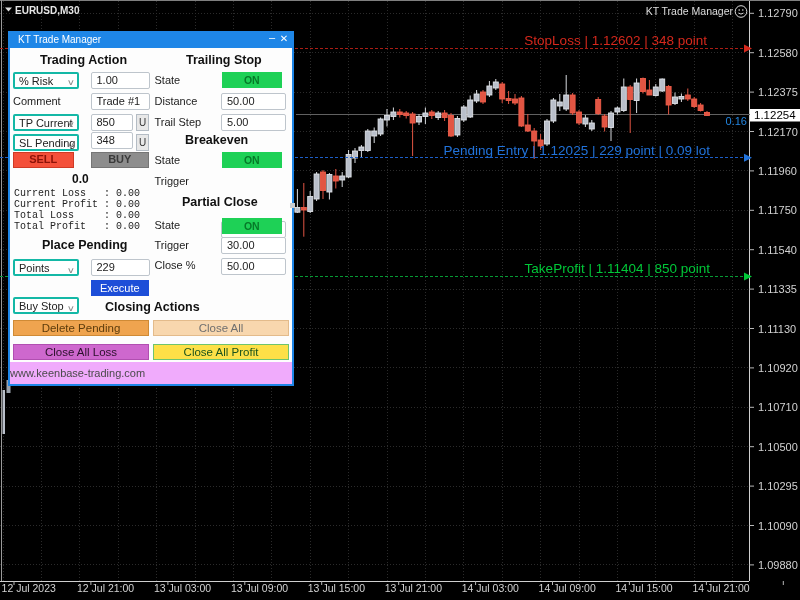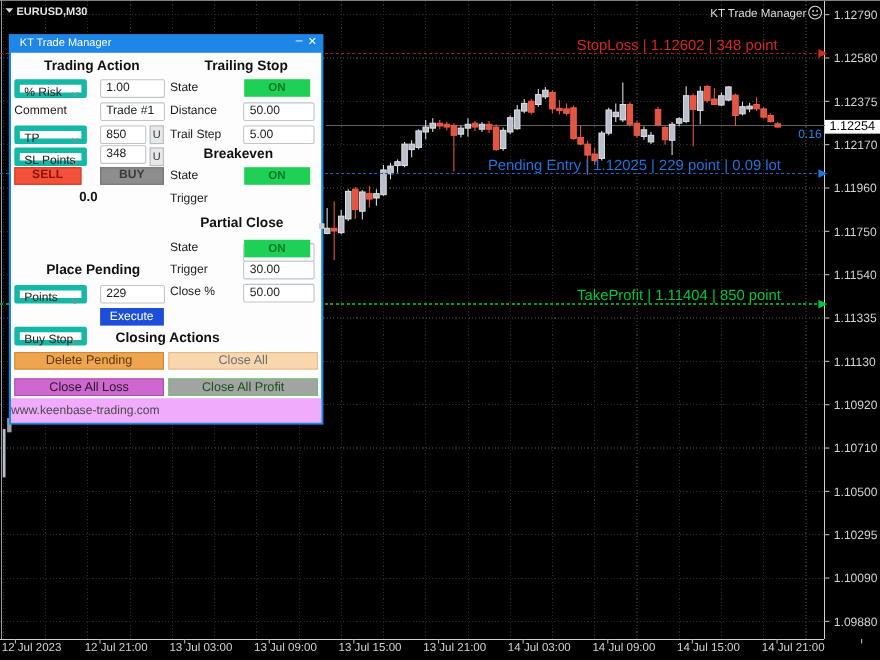--- a/index.html
+++ b/index.html
@@ -6,21 +6,21 @@
 body { width:800px; height:600px; overflow:hidden; background:#000; font-family:"Liberation Sans",sans-serif; }
 #chart { position:absolute; left:0; top:0; width:800px; height:600px; background:#000; }
 #csvg { position:absolute; left:0; top:0; }
 .panel { position:absolute; left:8px; top:31px; width:286px; height:355px; background:#1e86e7; z-index:5; }
 .ptitle { position:absolute; left:0; top:0; width:100%; height:17px; color:#fff; font-size:10px; line-height:17px; padding-left:10px; }
 .pmin { position:absolute; left:257px; top:0px; width:14px; text-align:center; color:#fff; font-size:11px; line-height:13px; }
 .pclose { position:absolute; left:269px; top:1px; width:14px; text-align:center; color:#fff; font-size:10px; line-height:14px; }
 .pbody { position:absolute; left:2px; top:17px; width:282px; height:336px; background:#fdfdfd; }
 .hd { position:absolute; font-size:12.5px; font-weight:bold; color:#111; white-space:nowrap; }
 .lb { position:absolute; font-size:11px; color:#1c1c1c; white-space:nowrap; }
-.dd { position:absolute; width:66px; height:17px; background:#fff; border:5px solid #14b8a6; border-radius:2px; font-size:11px; color:#222; line-height:15px; padding-left:4px; }
+.dd { position:absolute; width:66px; height:17px; background:#fff; border:2px solid #14b8a6; border-radius:2px; font-size:11px; color:#222; line-height:15px; padding-left:4px; }
 .dd:after { content:"∨"; position:absolute; right:3px; top:1.5px; color:#8f8f8f; font-size:8px; transform:scaleX(1.4); }
 .inp { position:absolute; height:17px; background:#fff; border:1px solid #bec5cc; border-radius:2px; font-size:11px; color:#222; line-height:15px; padding-left:5px; }
 .btn { position:absolute; text-align:center; white-space:nowrap; }
 .mono { position:absolute; font-family:"Liberation Mono",monospace; font-size:10px; color:#232323; line-height:11.2px; white-space:pre; }
 </style>
 </head>
 <body>
 <div id="chart">
 <svg id="csvg" width="800" height="600" viewBox="0 0 800 600">
   <g shape-rendering="crispEdges">
@@ -306,34 +306,38 @@
     <div class="inp" style="left:80.5px;top:44.5px;width:59px;">Trade #1</div>
     <div class="lb" style="left:144.5px;top:46.5px;">Distance</div>
     <div class="inp" style="left:211px;top:44.5px;width:64.5px;">50.00</div>
 
     <div class="dd" style="left:3px;top:65.5px;">TP Current</div>
     <div class="inp" style="left:80.5px;top:65.5px;width:42px;">850</div>
     <div class="btn" style="left:126px;top:65.5px;width:13px;height:17px;background:#e8e8e8;border:1px solid #b4bcc4;color:#333;font-size:10px;line-height:15px;">U</div>
     <div class="lb" style="left:144.5px;top:67.5px;">Trail Step</div>
     <div class="inp" style="left:211px;top:65.5px;width:64.5px;">5.00</div>
 
-    <div class="dd" style="left:3px;top:86px;">SL Points</div>
+    <div class="dd" style="left:3px;top:86px;">SL Pending</div>
     <div class="inp" style="left:80.5px;top:84px;width:42px;">348</div>
     <div class="btn" style="left:126px;top:86px;width:13px;height:17px;background:#e8e8e8;border:1px solid #b4bcc4;color:#333;font-size:10px;line-height:15px;">U</div>
     <div class="hd" style="left:175px;top:85px;">Breakeven</div>
 
     <div class="btn" style="left:3px;top:104px;width:60.5px;height:15.5px;background:#f4503a;border:1px solid #cf3a26;color:#8c1208;font-size:11px;font-weight:bold;line-height:13.5px;">SELL</div>
     <div class="btn" style="left:80.5px;top:104px;width:58.5px;height:15.5px;background:#8d8d8d;border:1px solid #757575;color:#3a3a3a;font-size:11px;font-weight:bold;line-height:13.5px;">BUY</div>
     <div class="lb" style="left:144.5px;top:106px;">State</div>
     <div class="btn" style="left:212px;top:104px;width:59.5px;height:16px;background:#1ed156;color:#067a28;font-size:10.5px;font-weight:bold;line-height:16px;">ON</div>
 
     <div class="hd" style="left:62px;top:123.5px;font-size:12px;">0.0</div>
     <div class="lb" style="left:144.5px;top:126.5px;">Trigger</div>
     <div class="inp" style="left:211px;top:124.5px;width:64.5px;margin-top:48px;">35.00</div>
 
+    <div class="mono" style="left:4px;top:139.5px;">Current Loss   : 0.00
+Current Profit : 0.00
+Total Loss     : 0.00
+Total Profit   : 0.00</div>
 
     <div class="hd" style="left:172px;top:147px;">Partial Close</div>
     <div class="lb" style="left:144.5px;top:171px;">State</div>
     <div class="btn" style="left:212px;top:169.5px;width:59.5px;height:16px;background:#1ed156;color:#067a28;font-size:10.5px;font-weight:bold;line-height:16px;">ON</div>
 
     <div class="hd" style="left:32px;top:190px;">Place Pending</div>
     <div class="lb" style="left:144.5px;top:190.5px;">Trigger</div>
     <div class="inp" style="left:211px;top:188.5px;width:64.5px;">30.00</div>
 
     <div class="dd" style="left:3px;top:211px;">Points</div>
@@ -342,18 +346,18 @@
     <div class="inp" style="left:211px;top:209.5px;width:64.5px;">50.00</div>
 
     <div class="dd" style="left:3px;top:232px;margin-top:17px;">Buy Stop</div>
     <div class="btn" style="left:80.5px;top:232px;width:58.5px;height:16px;background:#1d4ed8;color:#fff;font-size:11px;line-height:16px;">Execute</div>
 
     <div class="hd" style="left:95px;top:252px;">Closing Actions</div>
 
     <div class="btn" style="left:3px;top:272px;width:136px;height:16px;background:#efa44f;border:1px solid #cf8a35;color:#5d3c0c;font-size:11.5px;line-height:14.5px;">Delete Pending</div>
     <div class="btn" style="left:143px;top:272px;width:136px;height:16px;background:#f8d7ae;border:1px solid #e3bb8b;color:#6f6f6f;font-size:11.5px;line-height:14.5px;">Close All</div>
     <div class="btn" style="left:3px;top:296px;width:136px;height:16px;background:#ce68ce;border:1px solid #b14fb1;color:#2b102b;font-size:11.5px;line-height:14.5px;">Close All Loss</div>
-    <div class="btn" style="left:143px;top:296px;width:136px;height:16px;background:#a3a3a3;border:1px solid #6ec46e;color:#19521c;font-size:11.5px;line-height:14.5px;">Close All Profit</div>
+    <div class="btn" style="left:143px;top:296px;width:136px;height:16px;background:#fde047;border:1px solid #6ec46e;color:#19521c;font-size:11.5px;line-height:14.5px;">Close All Profit</div>
 
     <div style="position:absolute;left:0;top:314px;width:282px;height:22px;background:#f0abfc;text-align:left;font-size:11px;color:#4a4a4a;line-height:22px;">www.keenbase-trading.com</div>
   </div>
 </div>
 </div>
 
 </body></html>

